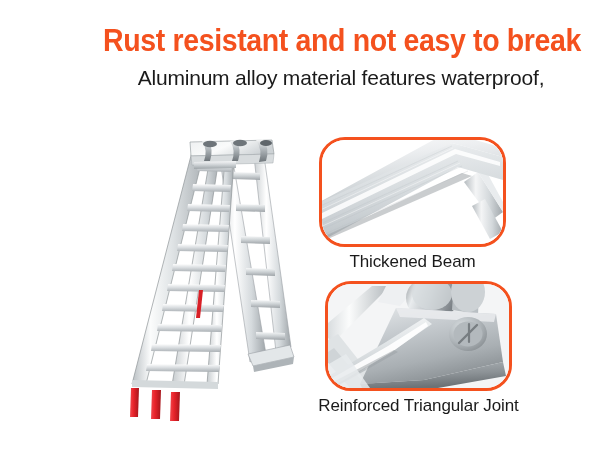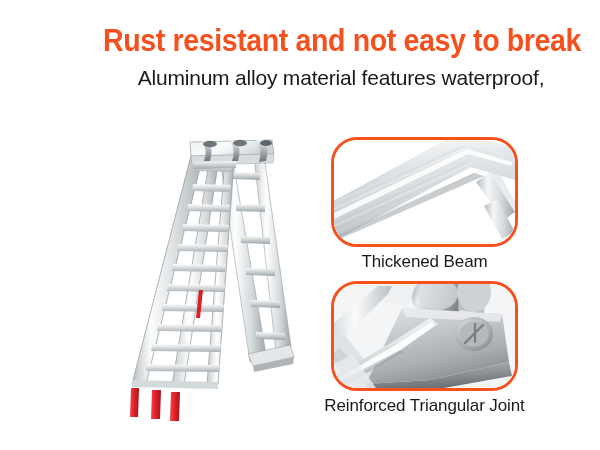--- a/index.html
+++ b/index.html
@@ -82,22 +82,22 @@
     left: -34px;
     width: 255px;
     text-align: center;
     font-size: 17px;
     line-height: 22px;
     color: #1a1a1a;
     letter-spacing: -0.1px;
     white-space: nowrap;
   }
 
-  #inset-beam  { left: 289px; top: 137px;  width: 148px; height: 140px; }
-  #inset-joint { left: 289px; top: 281px;  width: 187px; height: 140px; }
+  #inset-beam  { left: 277px; top: 137px;  width: 148px; height: 140px; }
+  #inset-joint { left: 283px; top: 281px;  width: 187px; height: 140px; }
 </style>
 </head>
 <body>
 
 <div id="page">
 
   <div id="headline">Rust resistant and not easy to break</div>
 
   <div id="subtitle">
     <span class="sub-line">Aluminum alloy material features waterproof,</span>

